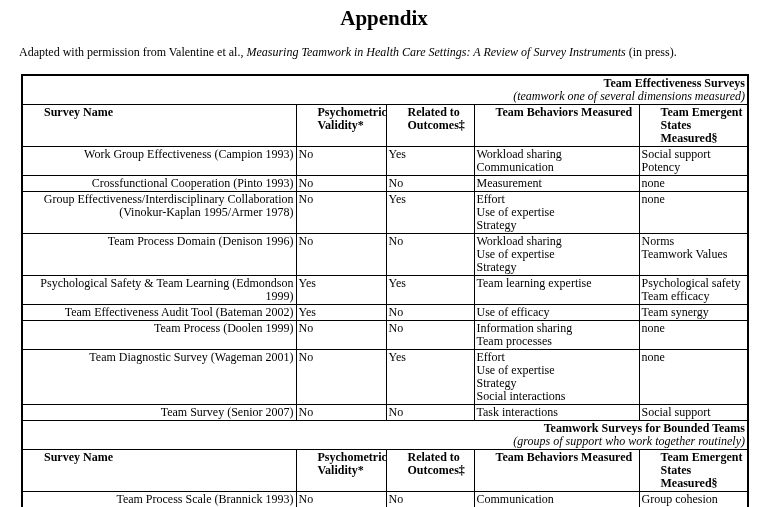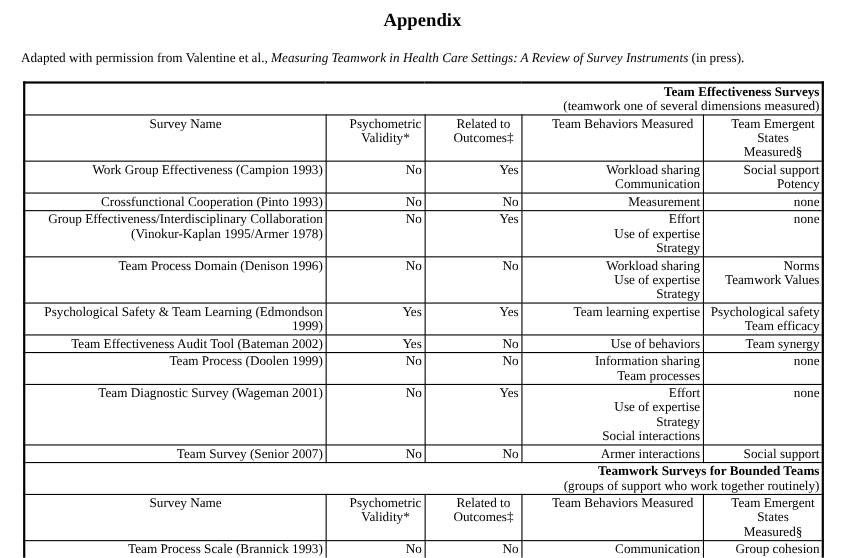--- a/index.html
+++ b/index.html
@@ -7,21 +7,21 @@
     width: 768px; height: 507px;
     background: #ffffff;
     color: #000000;
     font-family: "Liberation Serif", serif;
     overflow: hidden;
   }
   .page-title {
     text-align: center;
     margin-top: 8px;
     font-weight: bold;
-    font-size: 17px;
+    font-size: 21px;
     line-height: 21px;
   }
   .attribution {
     margin: 17px 0 0 19px;
     font-size: 12px;
     line-height: 13px;
   }
   .attribution .it { font-style: italic; }
   table.meas {
     border-collapse: collapse;
@@ -33,29 +33,29 @@
   table.meas th, table.meas td {
     border: 1px solid #000;
     font-size: 12px;
     line-height: 13px;
     vertical-align: top;
     padding: 1px 2px;
     white-space: pre-line;
     overflow: hidden;
   }
   table.meas th {
-    font-weight: normal;
-    text-align: center;
+    font-weight: bold;
+    text-align: left;
     padding-left: 21px;
   }
   td.section-header { text-align: right; }
   .sec-title { font-weight: bold; }
-  .sec-sub { }
+  .sec-sub { font-style: italic; }
   td.cell-name { text-align: right; padding-left: 4px; }
-  td.cell-center { text-align: right; }
+  td.cell-center { text-align: left; }
 </style>
 </head>
 <body>
 
 <div class="page-title">
   <div>Appendix</div>
 </div>
 
 <p class="attribution"><span>Adapted with permission from Valentine et al., </span><span class="it">Measuring Teamwork in Health Care Settings: A Review of Survey Instruments</span><span> (in press).</span></p>
 
@@ -123,21 +123,21 @@
         <td class="cell-center">Yes</td>
         <td class="cell-center">Yes</td>
         <td class="cell-center">Team learning expertise</td>
         <td class="cell-center">Psychological safety
 Team efficacy</td>
       </tr>
       <tr>
         <td class="cell-name">Team Effectiveness Audit Tool (Bateman 2002)</td>
         <td class="cell-center">Yes</td>
         <td class="cell-center">No</td>
-        <td class="cell-center">Use of behaviors</td>
+        <td class="cell-center">Use of efficacy</td>
         <td class="cell-center">Team synergy</td>
       </tr>
       <tr>
         <td class="cell-name">Team Process (Doolen 1999)</td>
         <td class="cell-center">No</td>
         <td class="cell-center">No</td>
         <td class="cell-center">Information sharing
 Team processes</td>
         <td class="cell-center">none</td>
       </tr>
@@ -148,21 +148,21 @@
         <td class="cell-center">Effort
 Use of expertise
 Strategy
 Social interactions</td>
         <td class="cell-center">none</td>
       </tr>
       <tr>
         <td class="cell-name">Team Survey (Senior 2007)</td>
         <td class="cell-center">No</td>
         <td class="cell-center">No</td>
-        <td class="cell-center">Armer interactions</td>
+        <td class="cell-center">Task interactions</td>
         <td class="cell-center">Social support</td>
       </tr>
       <tr>
         <td class="section-header" colspan="5"><div class="sec-title">Teamwork Surveys for Bounded Teams</div><div class="sec-sub">(groups of support who work together routinely)</div></td>
       </tr>
       <tr>
         <th>Survey Name</th>
         <th>Psychometric
 Validity*</th>
         <th>Related to

